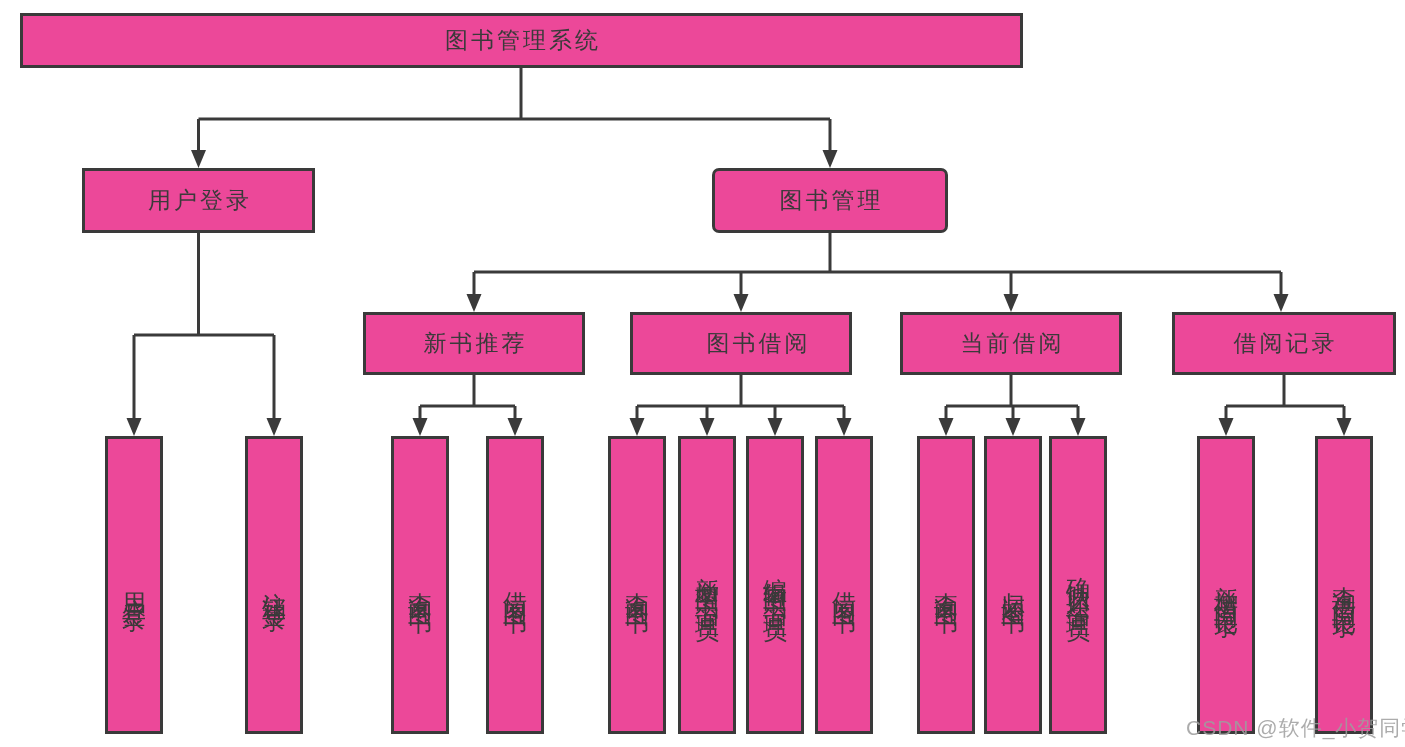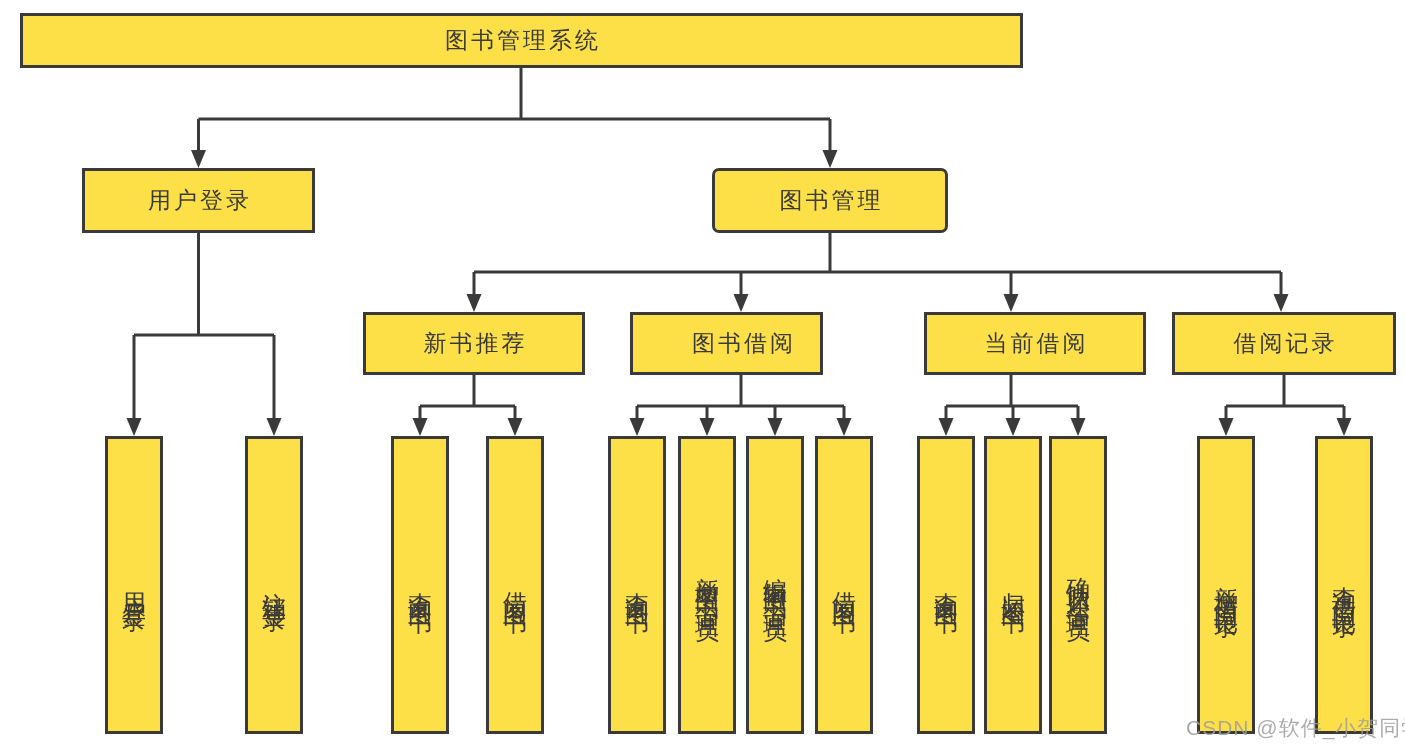--- a/index.html
+++ b/index.html
@@ -17,21 +17,21 @@
     overflow:hidden;
   }
   .connectors{
     position:absolute;left:0;top:0;width:1405px;height:747px;
     pointer-events:none;
   }
   .box{
     position:absolute;
     box-sizing:border-box;
     border:3px solid var(--line);
-    background:#fde047;
+    background:#ec4899;
     display:flex;
     align-items:center;
     justify-content:center;
     color:var(--text);
   }
   .h-label{
     font-size:23px;
     letter-spacing:3px;
     text-indent:3px;
     white-space:nowrap;
@@ -43,22 +43,22 @@
     letter-spacing:6px;
     line-height:1;
     white-space:nowrap;
   }
   
   .n-root   {left:20px;  top:13px;  width:1003px;height:55px;}
   .n-l2a    {left:82px;  top:168px; width:233px; height:65px;}
   .n-l2b    {left:712px; top:168px; width:236px; height:65px;border-radius:7px;}
   .n-l3     {top:312px;  height:63px;}
   .n-l3a    {left:363px; width:222px;}
-  .n-l3b    {left:630px; width:193px;padding-left:32px;}
-  .n-l3c    {left:900px; width:222px;margin-left:24px;}
+  .n-l3b    {left:630px; width:222px;padding-left:32px;}
+  .n-l3c    {left:900px; width:222px;}
   .n-l3d    {left:1172px;width:224px;font-family:Liberation Serif, serif;}
   .leaf     {top:436px;  height:298px;width:58px;}
   .lf1 {left:105px;}  .lf2 {left:245px;}
   .lf3 {left:391px;}  .lf4 {left:486px;}
   .lf5 {left:608px;}  .lf6 {left:678px;}  .lf7 {left:746px;}  .lf8 {left:815px;}
   .lf9 {left:917px;}  .lf10{left:984px;}  .lf11{left:1049px;}
   .lf12{left:1197px;} .lf13{left:1315px;}
   .watermark{
     position:absolute;
     left:1186px; top:714px;

